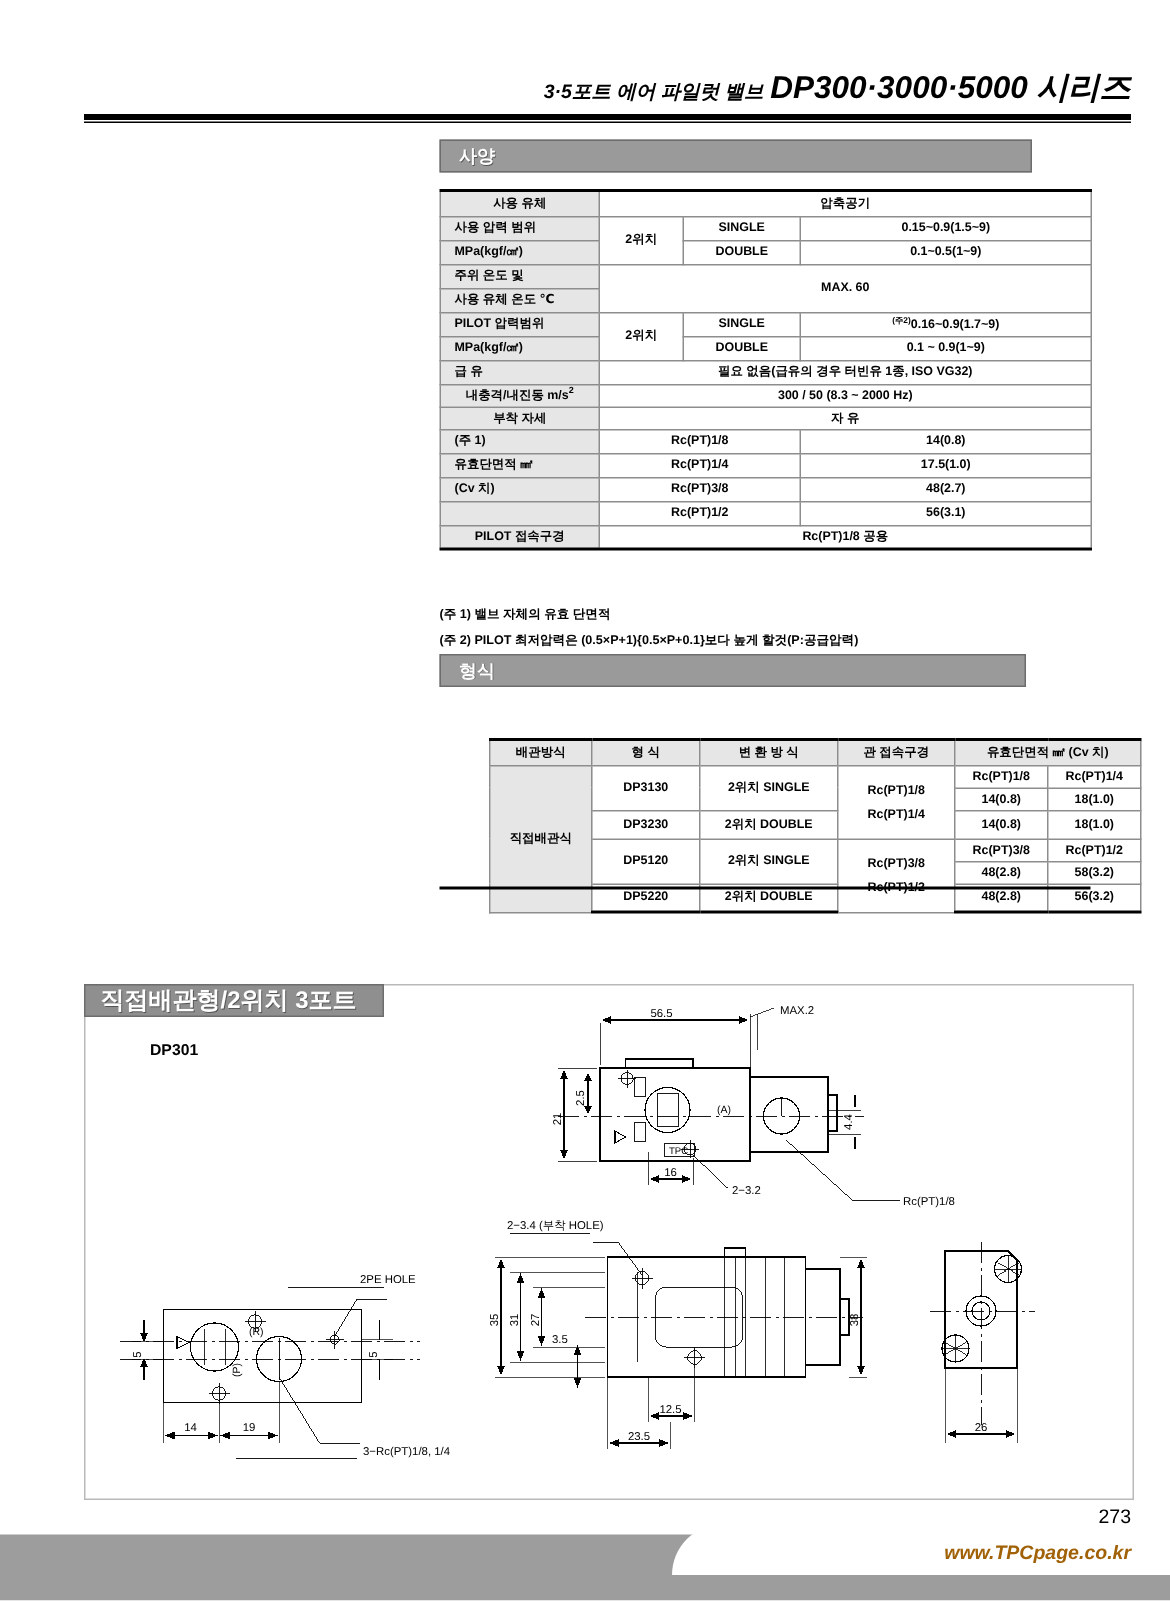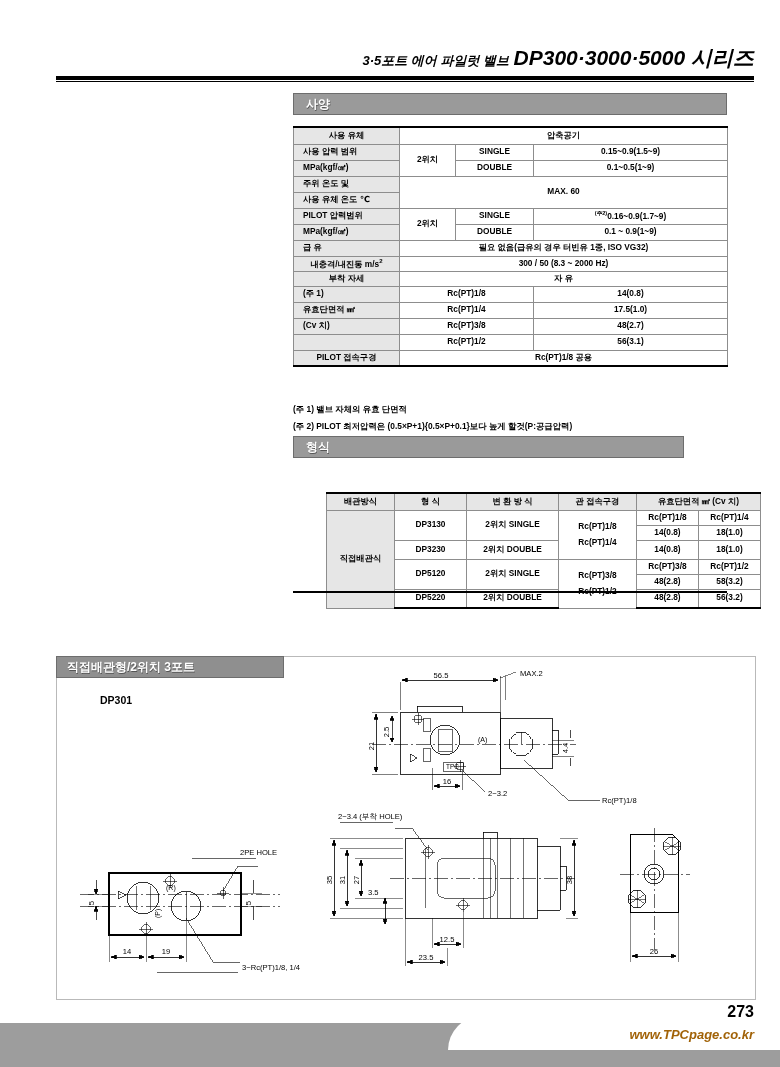--- a/index.html
+++ b/index.html
@@ -32,47 +32,47 @@
   .botline{border-bottom:2px solid #000 !important;}
   .sup{font-size:5.6px;vertical-align:super;}
   .sub2{font-size:6px;vertical-align:super;}
 
   
   .note{position:absolute;font-size:8.4px;font-weight:bold;white-space:nowrap;}
 
   
   #draw-panel{position:absolute;left:56px;top:656px;width:700px;height:344px;
       border:1px solid #b9b9b9;background:#fff;box-sizing:border-box;}
-  #draw-title{position:absolute;left:56px;top:656px;width:228px;height:22px;
+  #draw-title{position:absolute;left:56px;top:656px;width:200px;height:22px;
       background:#8f8f8f;border:1px solid #6d6d6d;box-sizing:border-box;
-      color:#fff;font-weight:bold;font-size:12px;display:flex;align-items:center;
+      color:#fff;font-weight:bold;font-size:16px;display:flex;align-items:center;
       padding-left:10px;text-shadow:0.6px 0.6px 0 #555;}
   #draw-model{position:absolute;left:72px;top:694px;font-size:10.5px;font-weight:bold;margin-left:28px;}
   svg.dwg{position:absolute;left:0;top:0;}
   svg text{font-family:"Liberation Sans","DejaVu Sans",sans-serif;}
 
   
   #footer-band{position:absolute;left:0;top:1023px;width:780px;height:44px;background:#9d9d9d;}
   #footer-white{position:absolute;left:448px;top:1016px;width:332px;height:34px;
       background:#fff;border-top-left-radius:34px;}
-  #page-no{position:absolute;right:26px;top:1003px;font-size:16px;font-weight:bold;}
+  #page-no{position:absolute;right:26px;top:1003px;font-size:13px;font-weight:normal;}
   #footer-url{position:absolute;right:26px;top:1027px;font-size:13px;font-weight:bold;
       font-style:italic;color:#a16207;}
 </style>
 </head>
 <body>
 
 <div id="header-title">
   <span class="ko">3·5포트 에어 파일럿 밸브</span>
   <span class="model">DP300·3000·5000 시리즈</span>
 </div>
 <div id="header-rule"></div>
 <div id="header-rule2"></div>
 
-<div class="section-bar" style="left:293px;top:93px;width:434px;height:22px;">
+<div class="section-bar" style="left:293px;top:93px;width:395px;height:22px;">
   <span>사양</span>
 </div>
 
 <table class="spec" id="spec-table" style="left:293px;top:126px;width:434px;">
   <colgroup>
     <col style="width:106px">
       <col style="width:56px">
       <col style="width:78px">
       <col style="width:194px">
   </colgroup>

